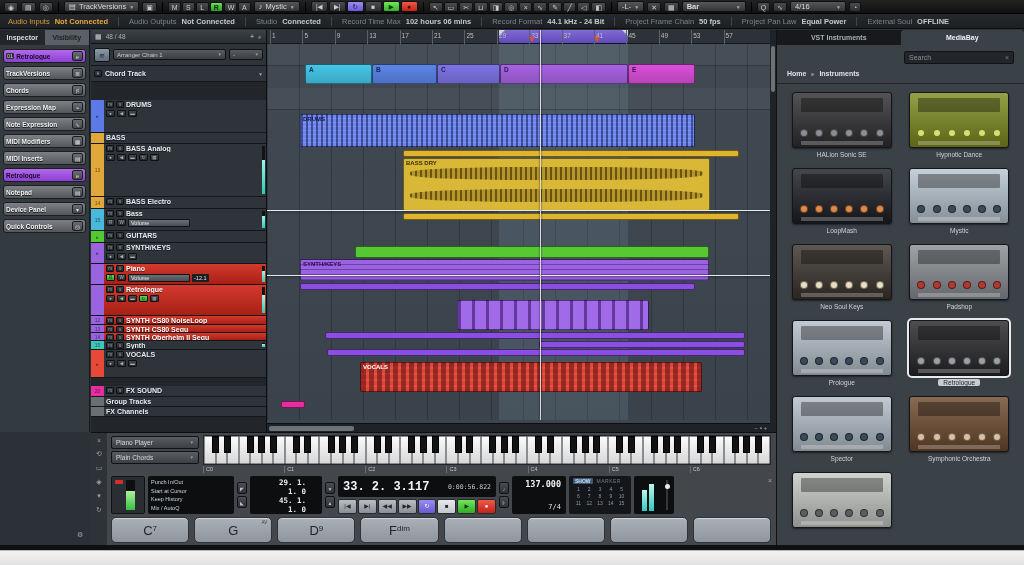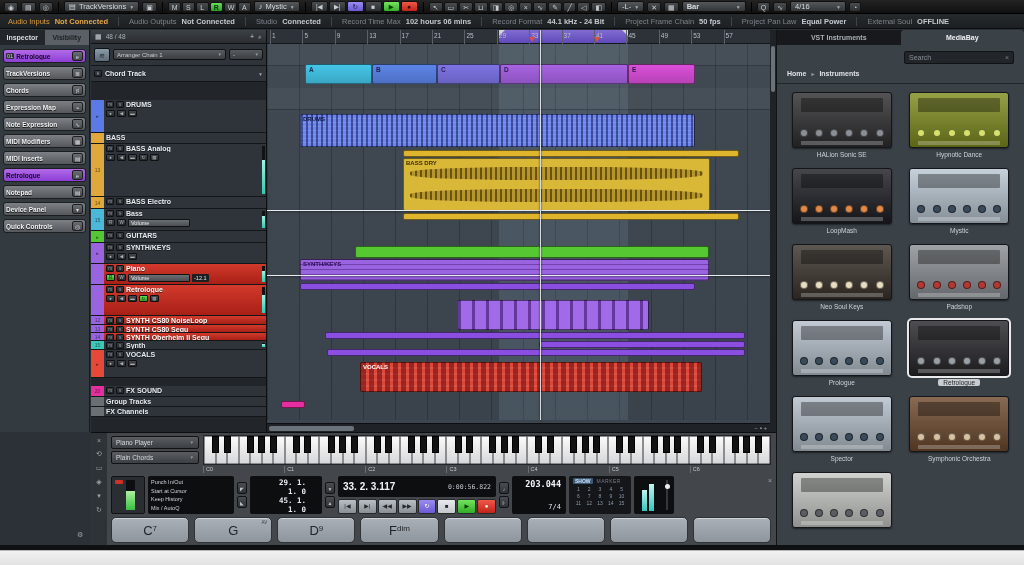--- a/index.html
+++ b/index.html
@@ -225,21 +225,21 @@
   .mini-btn { width:10px; height:12px; background:linear-gradient(#4a4e52,#2e3236);
     border:1px solid #101214; border-radius:2px; font-size:5px; color:#b9bfc5;
     text-align:center; line-height:12px; }
   #locators { width:72px; background:#0c0e10; border-radius:2px; display:flex;
     flex-direction:column; justify-content:space-around; padding:2px 16px; }
   .loc { font-family:"DejaVu Sans Mono", monospace; font-size:7.5px; color:#e8ecf0;
     text-align:right; font-weight:bold; }
   #maindisp { width:158px; display:flex; flex-direction:column; gap:2px; }
   #md-top { flex:1; background:#0c0e10; border-radius:2px; display:flex; align-items:center;
     padding:0 5px; gap:6px; }
-  #md-pos { font-family:Liberation Sans, sans-serif; font-size:10px; font-weight:bold;
+  #md-pos { font-family:Liberation Mono, monospace; font-size:12px; font-weight:bold;
     color:#f2f5f8; }
   #md-time { font-family:"DejaVu Sans Mono", monospace; font-size:6.5px; color:#c3c8cd;
     margin-left:auto; }
   #md-btns { height:15px; display:flex; gap:1px; }
   .t-btn { flex:1; background:linear-gradient(#b9bec4,#8a9096); border:1px solid #26292c;
     border-radius:2px; font-size:6px; text-align:center; line-height:13px; color:#26292c; }
   .t-btn.loop { background:linear-gradient(#9a8cf0,#6a5ad6); color:#fff; }
   .t-btn.stop { background:linear-gradient(#e8eaec,#c3c8cd); }
   .t-btn.play { background:linear-gradient(#74e45e,#2fae24); color:#0a3a06; }
   .t-btn.rec { background:linear-gradient(#f05848,#c02418); color:#fff; }
@@ -1091,21 +1091,21 @@
             <span class="t-btn stop">■</span>
             <span class="t-btn play">▶</span>
             <span class="t-btn rec">●</span>
           </div>
       </div>
       <div class="mini-col">
         <div class="mini-btn">♪</div>
         <div class="mini-btn">𝄆</div>
       </div>
       <div id="tempo">
-        <div class="tv">203.044</div>
+        <div class="tv">137.000</div>
         <div class="sig">7/4</div>
       </div>
       <div id="markers">
         <div id="mk-head">
           <span id="mk-show">SHOW</span>
           <span id="mk-lab">MARKER</span>
         </div>
         <div id="mk-grid">
             <span class="mk-n">1</span>
             <span class="mk-n">2</span>

